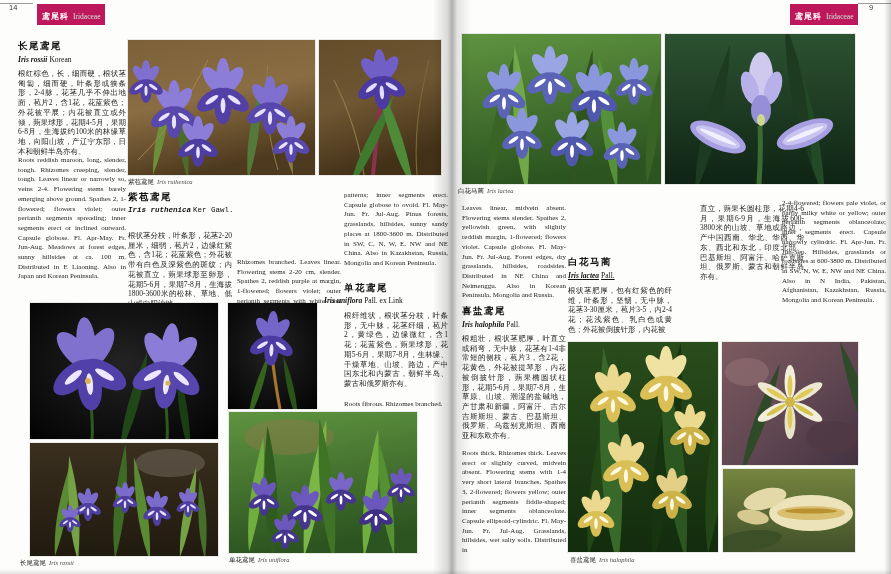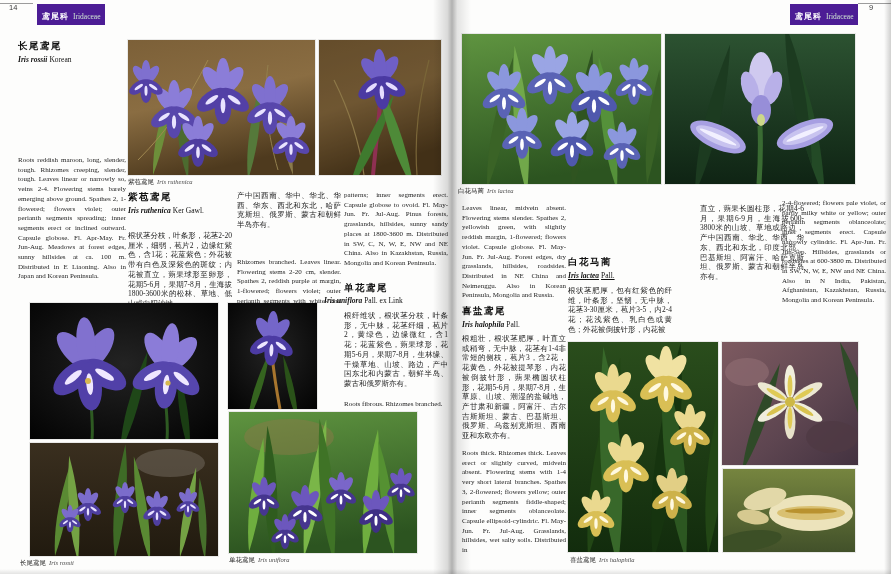--- a/index.html
+++ b/index.html
@@ -1,21 +1,21 @@
 <!DOCTYPE html>
 <html><head>
 <meta charset="utf-8">
 <style>
   html,body{margin:0;padding:0;background:#9a9a9a;}
   .spread{position:relative;width:891px;height:574px;background:#fdfdfc;overflow:hidden;
           font-family:"Liberation Serif",serif;color:#1a1a1a;}
   
   .rule{position:absolute;height:1px;background:#9c9c9c;}
   .pn{position:absolute;font-size:7.5px;color:#3a3a3a;font-family:"Liberation Sans",sans-serif;}
-  .fam{position:absolute;background:#4c1d95;padding:2px 5px 3px 5px;line-height:1;white-space:nowrap;}
+  .fam{position:absolute;background:#be185d;padding:2px 5px 3px 5px;line-height:1;white-space:nowrap;}
   .fam .cn{font-family:"Liberation Sans",sans-serif;font-weight:bold;font-size:8px;color:#ffffff;letter-spacing:1px;}
   .fam .la{font-size:7.5px;color:#cfe4d4;margin-left:4px;}
   
   .tcn{position:absolute;font-family:"Liberation Sans",sans-serif;font-weight:bold;font-size:9.5px;
        letter-spacing:1.5px;color:#101010;white-space:nowrap;}
   .tla{position:absolute;font-size:7.5px;color:#101010;white-space:nowrap;}
   .tla .nm{font-weight:bold;font-style:italic;}
   .tla .auth{font-style:normal;margin-left:2px;}
   .body-cn{position:absolute;font-size:7.5px;line-height:9.7px;text-align:justify;color:#1c1c1c;overflow:hidden;}
   .body-en{position:absolute;font-size:7px;line-height:9.7px;text-align:justify;color:#242424;overflow:hidden;}
@@ -93,20 +93,21 @@
   <div class="rule" style="left:0;top:3px;width:33px;"></div>
   <div class="pn" style="left:9px;top:3px;">14</div>
   <div class="fam" style="left:37px;top:4px;">
     <span class="cn">鸢尾科</span><span class="la">Iridaceae</span>
   </div>
 
   <div class="tcn" style="left:18px;top:40px;">长尾鸢尾</div>
   <div class="tla" style="left:18px;top:55px;">
     <span class="nm">Iris rossii</span><span class="auth">Korean</span>
   </div>
+  <div class="body-cn" style="left:18px;top:69px;width:108px;height:86px;">根红棕色，长，细而硬，根状茎匍匐，细而硬，叶条形或狭条形，2-4脉，花茎几乎不伸出地面，苞片2，含1花，花蓝紫色；外花被平展；内花被直立或外倾，蒴果球形，花期4-5月，果期6-8月，生海拔约100米的林缘草地，向阳山坡，产辽宁东部，日本和朝鲜半岛亦有。</div>
   <div class="body-en" style="left:18px;top:156px;width:108px;height:140px;">Roots reddish maroon, long, slender, tough. Rhizomes creeping, slender, tough. Leaves linear or narrowly so, veins 2-4. Flowering stems barely emerging above ground. Spathes 2, 1-flowered; flowers violet; outer perianth segments spreading; inner segments erect or inclined outward. Capsule globose. Fl. Apr-May. Fr. Jun-Aug. Meadows at forest edges, sunny hillsides at ca. 100 m. Distributed in E Liaoning. Also in Japan and Korean Peninsula.</div>
 
   <div class="photo" style="left:128px;top:40px;width:187px;height:135px;">
     <svg viewBox="0 0 187 135">
       <rect width="187" height="135" fill="url(#gBrown)"></rect>
       <use href="#blade" transform="translate(25,135) scale(1.8) rotate(10)" style="--l:#6d8f3a"></use>
       <use href="#blade" transform="translate(60,140) scale(2.1) rotate(-8)" style="--l:#4c6b2f"></use>
       <use href="#blade" transform="translate(120,140) scale(2.0) rotate(6)" style="--l:#55793a"></use>
       <use href="#blade" transform="translate(165,135) scale(1.7) rotate(-12)" style="--l:#8a7a4a"></use>
       <path d="M10,120 C40,90 60,60 80,20" stroke="#a08850" stroke-width="1" fill="none"></path>
@@ -129,25 +130,24 @@
       <use href="#blade" transform="translate(30,150) scale(2.2) rotate(24)" style="--l:#3f7a2e"></use>
       <use href="#blade" transform="translate(95,150) scale(2.4) rotate(-20)" style="--l:#4e8a38"></use>
       <use href="#iris" transform="translate(62,40) scale(1.55) rotate(-4)" style="--s:#6f5fc6;--f:#4b3aa2;--c:#e5ddff"></use>
     </svg>
   </div>
   <div class="cap" style="left:128px;top:178px;">
     <span>紫苞鸢尾</span><span class="la">Iris ruthenica</span>
   </div>
 
   <div class="tcn" style="left:128px;top:191px;">紫苞鸢尾</div>
-  <div class="tla" style="left:128px;top:206px;">
+  <div class="tla" style="left:128px;top:206px;font-family:Liberation Mono, monospace;">
     <span class="nm">Iris ruthenica</span><span class="auth">Ker Gawl.</span>
   </div>
   <div class="body-cn" style="left:128px;top:231px;width:104px;height:78px;">根状茎分枝，叶条形，花茎2-20厘米，细弱，苞片2，边缘红紫色，含1花；花蓝紫色；外花被带有白色及深紫色的斑纹；内花被直立，蒴果球形至卵形，花期5-6月，果期7-8月，生海拔1800-3600米的松林、草地、低山或向阳沙地，</div>
-  <div class="body-cn" style="left:237px;top:191px;width:104px;height:50px;">产中国西南、华中、华北、华西、华东、西北和东北，哈萨克斯坦、俄罗斯、蒙古和朝鲜半岛亦有。</div>
   <div class="body-en" style="left:237px;top:258px;width:104px;height:56px;">Rhizomes branched. Leaves linear. Flowering stems 2-20 cm, slender. Spathes 2, reddish purple at margin, 1-flowered; flowers violet; outer perianth segments with white- and deep purple-mottled</div>
   <div class="body-en" style="left:344px;top:191px;width:104px;height:88px;">patterns; inner segments erect. Capsule globose to ovoid. Fl. May-Jun. Fr. Jul-Aug. Pinus forests, grasslands, hillsides, sunny sandy places at 1800-3600 m. Distributed in SW, C, N, W, E, NW and NE China. Also in Kazakhstan, Russia, Mongolia and Korean Peninsula.</div>
 
   <div class="tcn" style="left:344px;top:282px;">单花鸢尾</div>
   <div class="tla" style="left:324px;top:296px;">
     <span class="nm">Iris uniflora</span><span class="auth">Pall. ex Link</span>
   </div>
   <div class="body-cn" style="left:344px;top:311px;width:104px;height:82px;">根纤维状，根状茎分枝，叶条形，无中脉，花茎纤细，苞片2，黄绿色，边缘微红，含1花；花蓝紫色，蒴果球形，花期5-6月，果期7-8月，生林缘、干燥草地、山坡、路边，产中国东北和内蒙古，朝鲜半岛、蒙古和俄罗斯亦有。</div>
   <div class="body-en" style="left:344px;top:400px;width:104px;height:11px;">Roots fibrous. Rhizomes branched.</div>
 

